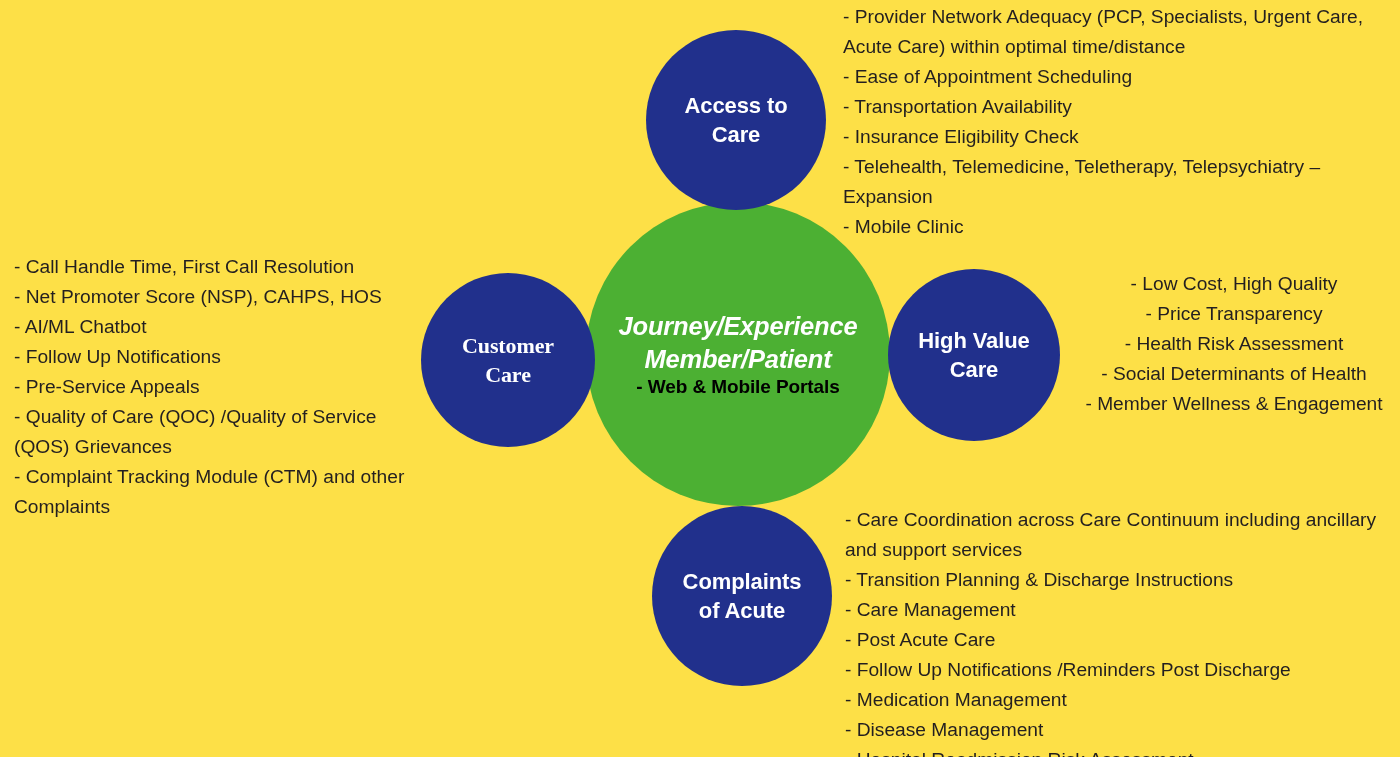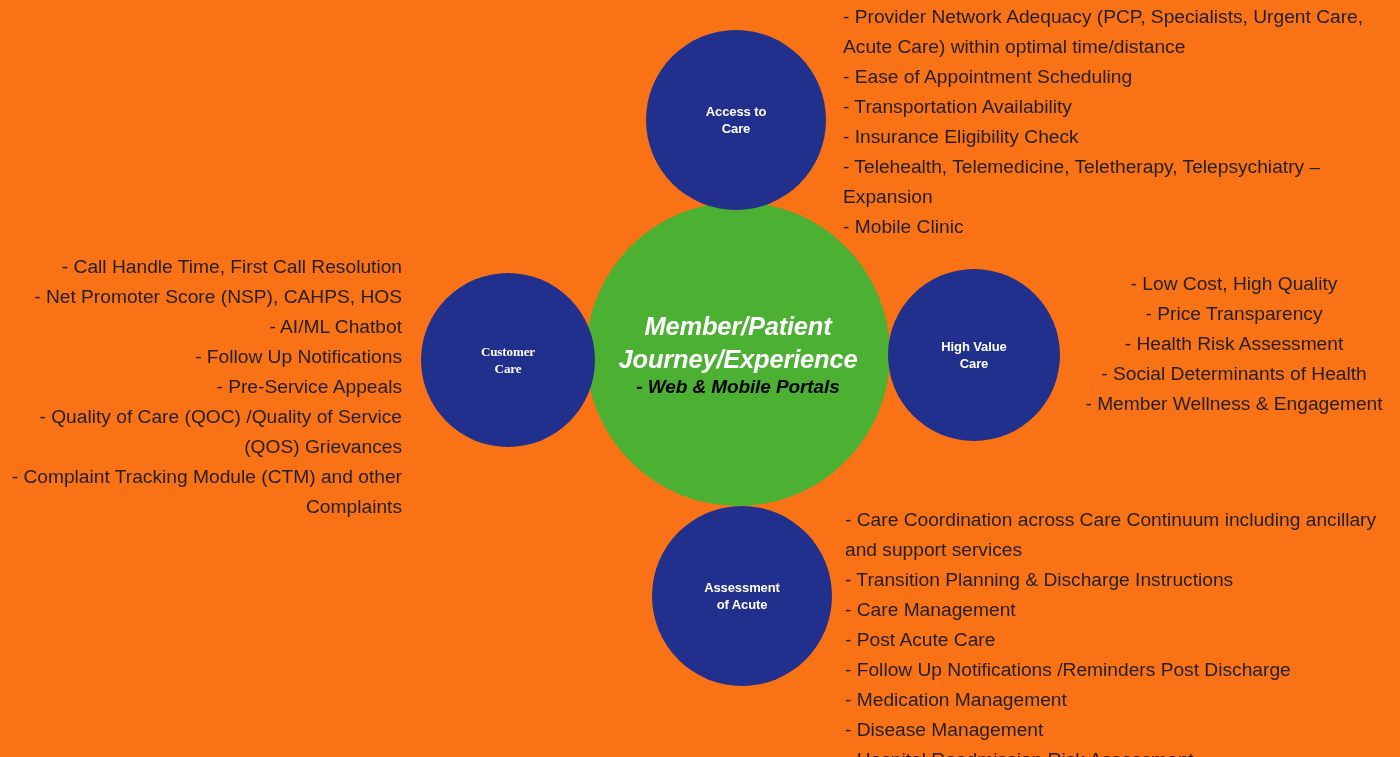--- a/index.html
+++ b/index.html
@@ -7,21 +7,21 @@
     padding: 0;
     background: #ffffff;
   }
   body {
     font-family: "Liberation Sans", sans-serif;
   }
   #canvas {
     position: relative;
     width: 1400px;
     height: 757px;
-    background: #f97316;
+    background: #fde047;
     overflow: hidden;
   }
 
   
   .circle {
     position: absolute;
     border-radius: 50%;
     display: flex;
     align-items: center;
     justify-content: center;
@@ -43,30 +43,29 @@
     font-size: 25.5px;
     font-weight: bold;
     font-style: italic;
     line-height: 1.3;
     letter-spacing: -0.2px;
   }
   .hub-sub {
     color: #000000;
     font-size: 19px;
     font-weight: bold;
-    font-style: italic;
     margin-top: 0;
     letter-spacing: -0.1px;
   }
 
   .node {
     background: #21308c;
     z-index: 2;
     color: #ffffff;
-    font-size: 13px;
+    font-size: 22px;
     font-weight: bold;
     line-height: 1.32;
     letter-spacing: -0.1px;
   }
   .node-top    { left: 646px; top: 30px;  width: 180px; height: 180px; }
   .node-left   { left: 421px; top: 273px; width: 174px; height: 174px; font-family: Liberation Serif, serif; }
   .node-right  { left: 888px; top: 269px; width: 172px; height: 172px; }
   .node-bottom { left: 652px; top: 506px; width: 180px; height: 180px; }
 
   
@@ -74,21 +73,21 @@
     position: absolute;
     color: #231f20;
     font-size: 19.2px;
     line-height: 1.565;
     z-index: 3;
     white-space: pre-wrap;
   }
   .txt-top    { left: 843px;  top: 2px;   width: 556px; text-align: left; }
   .txt-right  { left: 1068px; top: 269px; width: 332px; text-align: center; }
   .txt-bottom { left: 845px;  top: 505px; width: 555px; text-align: left; }
-  .txt-left   { left: 0px;    top: 252px; width: 402px; text-align: right; }
+  .txt-left   { left: 14px;    top: 252px; width: 402px; text-align: left; }
 </style>
 </head>
 <body>
 
 <div id="canvas">
 
   <div class="txt txt-top">- Provider Network Adequacy (PCP, Specialists, Urgent Care, Acute Care) within optimal time/distance
 - Ease of Appointment Scheduling
 - Transportation Availability
 - Insurance Eligibility Check
@@ -114,22 +113,22 @@
 - Care Management
 - Post Acute Care
 - Follow Up Notifications /Reminders Post Discharge
 - Medication Management
 - Disease Management
 - Hospital Readmission Risk Assessment
 - Data Interoperability</div>
 
   <div class="circle hub">
     <div class="hub-title">
+      <div>Journey/Experience</div>
       <div>Member/Patient</div>
-      <div>Journey/Experience</div>
     </div>
     <div class="hub-sub">- Web &amp; Mobile Portals</div>
   </div>
 
   <div class="circle node node-top">
     <div>
       <div>Access to</div>
       <div>Care</div>
     </div>
   </div>
@@ -143,18 +142,18 @@
 
   <div class="circle node node-right">
     <div>
       <div>High Value</div>
       <div>Care</div>
     </div>
   </div>
 
   <div class="circle node node-bottom">
     <div>
-      <div>Assessment</div>
+      <div>Complaints</div>
       <div>of Acute</div>
     </div>
   </div>
 
 </div>
 
 </body></html>

